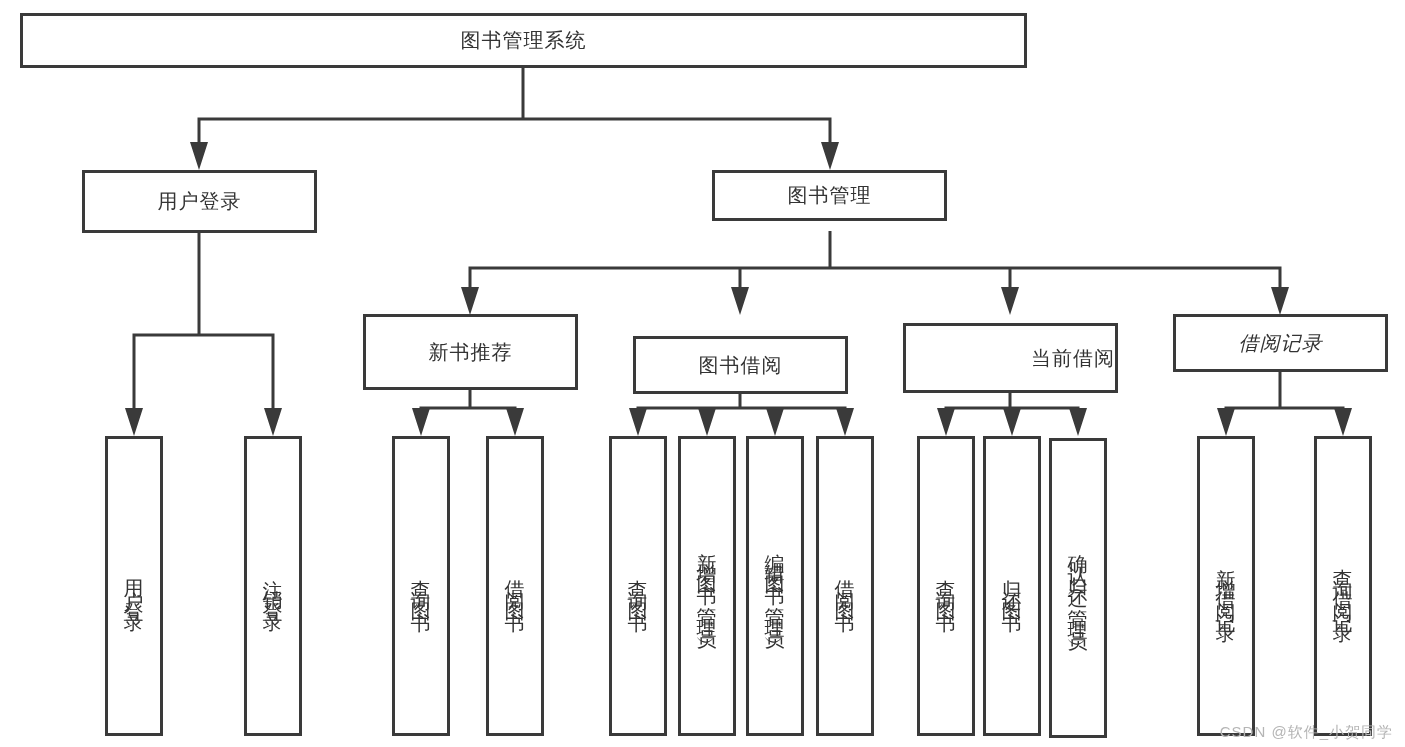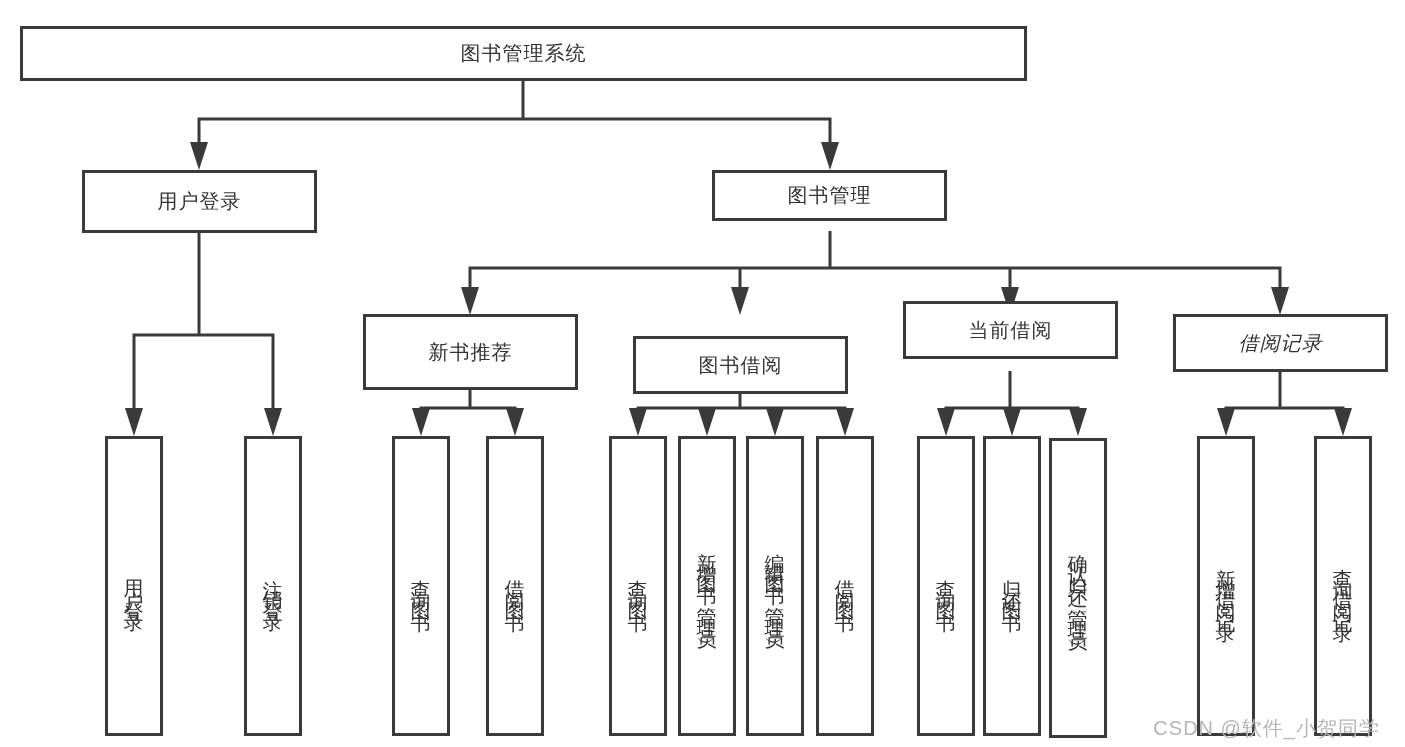--- a/index.html
+++ b/index.html
@@ -29,24 +29,24 @@
   }
   .vnode span {
     writing-mode: vertical-rl;
     text-orientation: mixed;
     letter-spacing: 11px;
     line-height: 1;
     white-space: nowrap;
   }
   .watermark {
     position: absolute;
-    right: 25px;
+    right: 12px;
     bottom: 5px;
     color: var(--watermark, #b5b5b5);
-    font-size: 20px;
+    font-size: 15px;
     letter-spacing: 1px;
     z-index: 5;
   }
 </style>
 </head>
 <body>
 
 <div class="stage">
 
   <svg class="connectors" viewBox="0 0 1405 747" xmlns="http://www.w3.org/2000/svg">
@@ -75,38 +75,38 @@
              M698 408 L716 408 L707 436 Z
              M766 408 L784 408 L775 436 Z
              M836 408 L854 408 L845 436 Z
              M937 408 L955 408 L946 436 Z
              M1003 408 L1021 408 L1012 436 Z
              M1069 408 L1087 408 L1078 436 Z
              M1217 408 L1235 408 L1226 436 Z
              M1334 408 L1352 408 L1343 436 Z"></path>
   </svg>
 
-  <div class="node" style="left:20px; top:26px; width:1007px; height:55px;">
+  <div class="node" style="left:20px; top:13px; width:1007px; height:55px;">
     <span>图书管理系统</span>
   </div>
 
   <div class="node" style="left:82px; top:170px; width:235px; height:63px;">
     <span>用户登录</span>
   </div>
   <div class="node" style="left:712px; top:170px; width:235px; height:51px;">
     <span>图书管理</span>
   </div>
 
   <div class="node" style="left:363px; top:314px; width:215px; height:76px;text-align:center;">
     <span>新书推荐</span>
   </div>
   <div class="node" style="left:633px; top:314px; width:215px; height:58px;margin-top:22px;">
     <span>图书借阅</span>
   </div>
-  <div class="node" style="left:903px; top:301px; width:215px; height:58px;">
+  <div class="node" style="left:903px; top:323px; width:215px; height:70px;justify-content:flex-end;">
     <span>当前借阅</span>
   </div>
   <div class="node" style="left:1173px; top:314px; width:215px; height:58px;font-style:italic;">
     <span>借阅记录</span>
   </div>
 
   <div class="node vnode" style="left:105px; top:436px; width:58px; height:300px;">
     <span>用户登录</span>
   </div>
   <div class="node vnode" style="left:244px; top:436px; width:58px; height:300px;">

